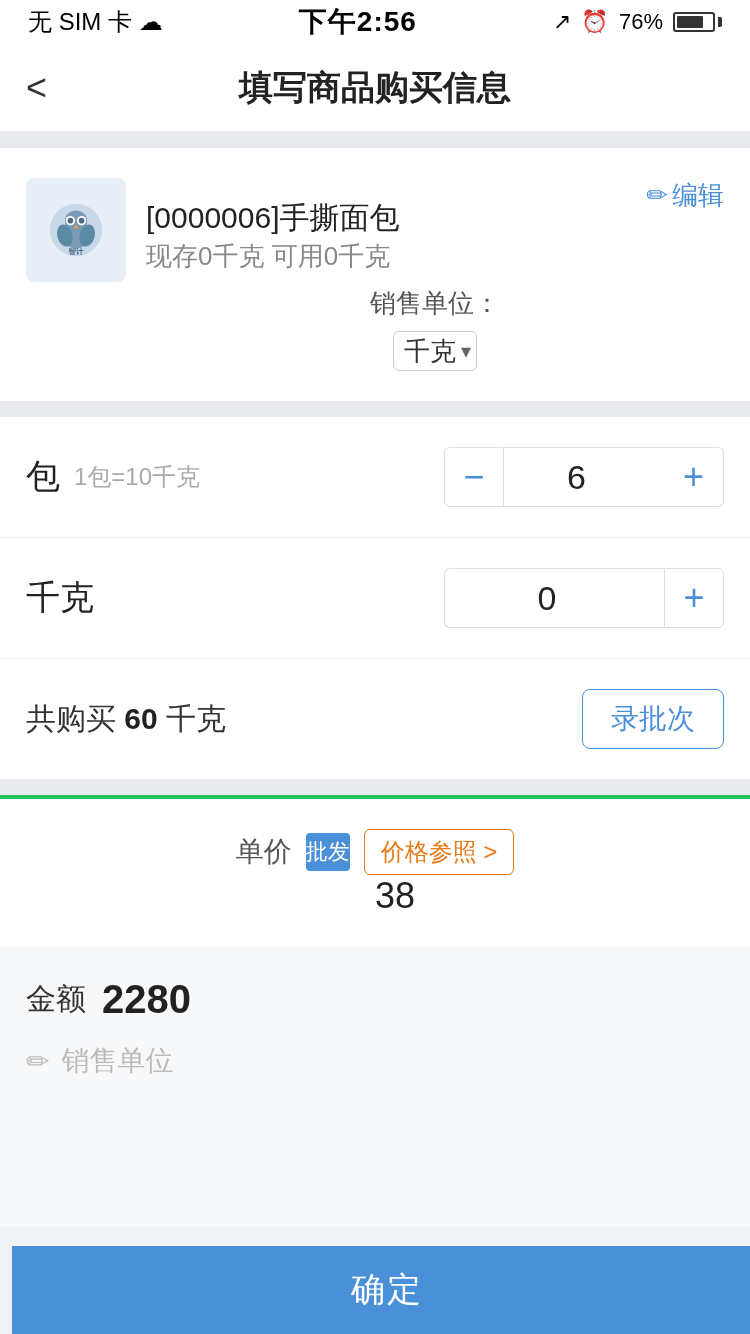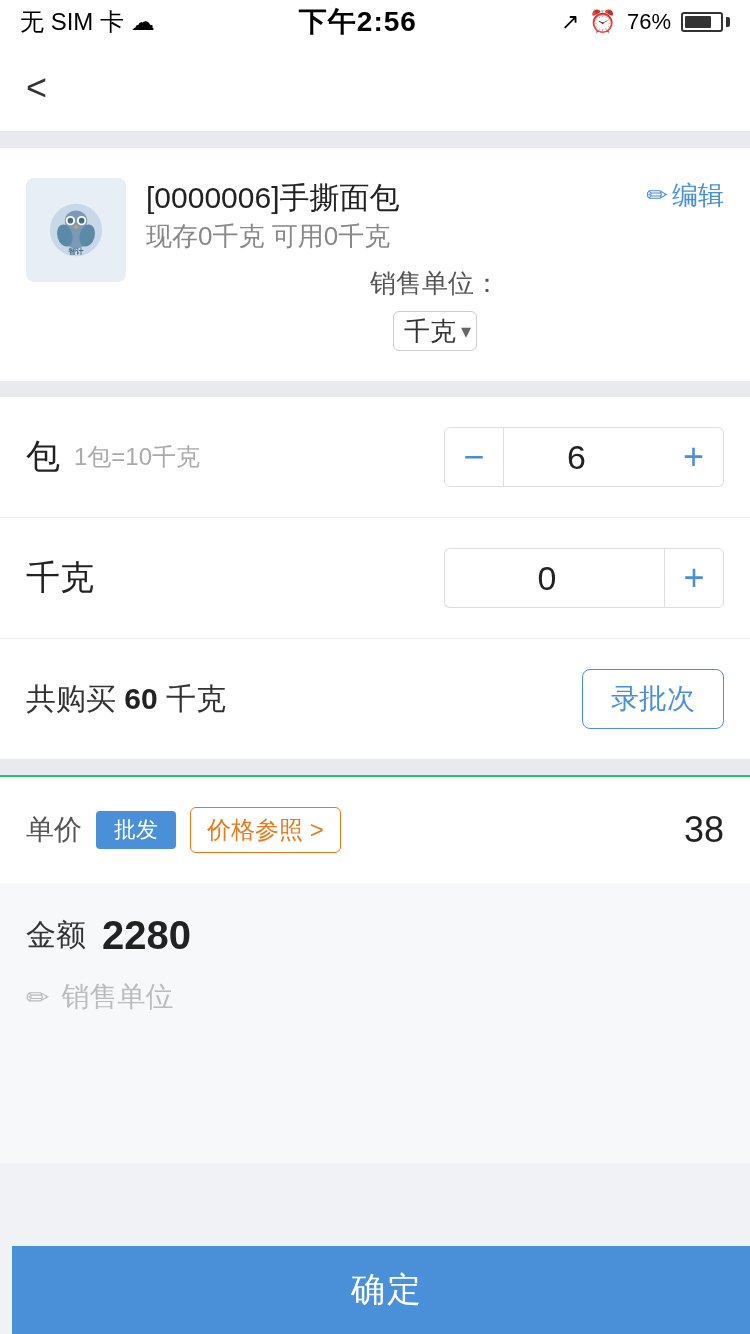--- a/index.html
+++ b/index.html
@@ -12,21 +12,21 @@
       overflow-x: hidden;
     }
 
     
     .status-bar {
       height: 44px;
       background: #fff;
       display: flex;
       align-items: center;
       justify-content: space-between;
-      padding: 0 20px;
+      padding: 0 28px;
       font-size: 26px;
       font-weight: 500;
     }
     .status-left { display: flex; align-items: center; gap: 8px; font-size: 24px; }
     .status-center { font-size: 28px; font-weight: 600; letter-spacing: 1px; }
     .status-right { display: flex; align-items: center; gap: 10px; font-size: 22px; }
     .battery-icon {
       display: inline-flex; align-items: center; gap: 2px;
     }
     .battery-body {
@@ -99,20 +99,21 @@
     .product-header {
       display: flex;
       justify-content: space-between;
       align-items: flex-start;
     }
     .product-name {
       font-size: 30px;
       font-weight: 500;
       color: #222;
       flex: 1;
+      margin-top: 20px;
     }
     .edit-btn {
       display: flex; align-items: center; gap: 4px;
       font-size: 26px;
       color: #4a90d9;
       white-space: nowrap;
       cursor: pointer;
     }
     .product-stock {
       margin-top: 0;
@@ -254,36 +255,37 @@
       cursor: pointer;
     }
 
     
     .price-section {
       background: #fff;
       padding: 30px 26px;
       display: flex;
       align-items: center;
       justify-content: space-between;
-      border-top: 2px solid #22c55e;
+      border-top: 4px solid #22c55e;
+      flex-direction: column;
     }
     .price-left {
       display: flex;
       align-items: center;
       gap: 14px;
     }
     .price-label {
       font-size: 28px;
       color: #555;
     }
     .price-badge {
       background: #4a90d9;
       color: #fff;
       font-size: 22px;
-      padding: 4px 18px;
+      padding: 4px 0;
       border-radius: 4px;
     }
     .price-ref-btn {
       border: 1px solid #e87a1a;
       border-radius: 6px;
       padding: 6px 16px;
       font-size: 24px;
       color: #e87a1a;
       background: #fff;
       display: flex;
@@ -373,20 +375,21 @@
       <span class="battery-body">
           <span class="battery-fill"></span>
         </span>
       <span class="battery-tip"></span>
     </span>
   </div>
 </div>
 
 <div class="nav-bar">
   <div class="nav-back">&lt;</div>
+  <div class="nav-title">填写商品购买信息</div>
 </div>
 
 <div class="section-divider"></div>
 
 <div class="product-card">
   <div class="product-thumb">
     <div class="product-thumb-inner">
 
       <svg class="owl-svg" viewBox="0 0 60 60" xmlns="http://www.w3.org/2000/svg">
         <circle cx="30" cy="30" r="28" fill="#c8d8e8"></circle>

